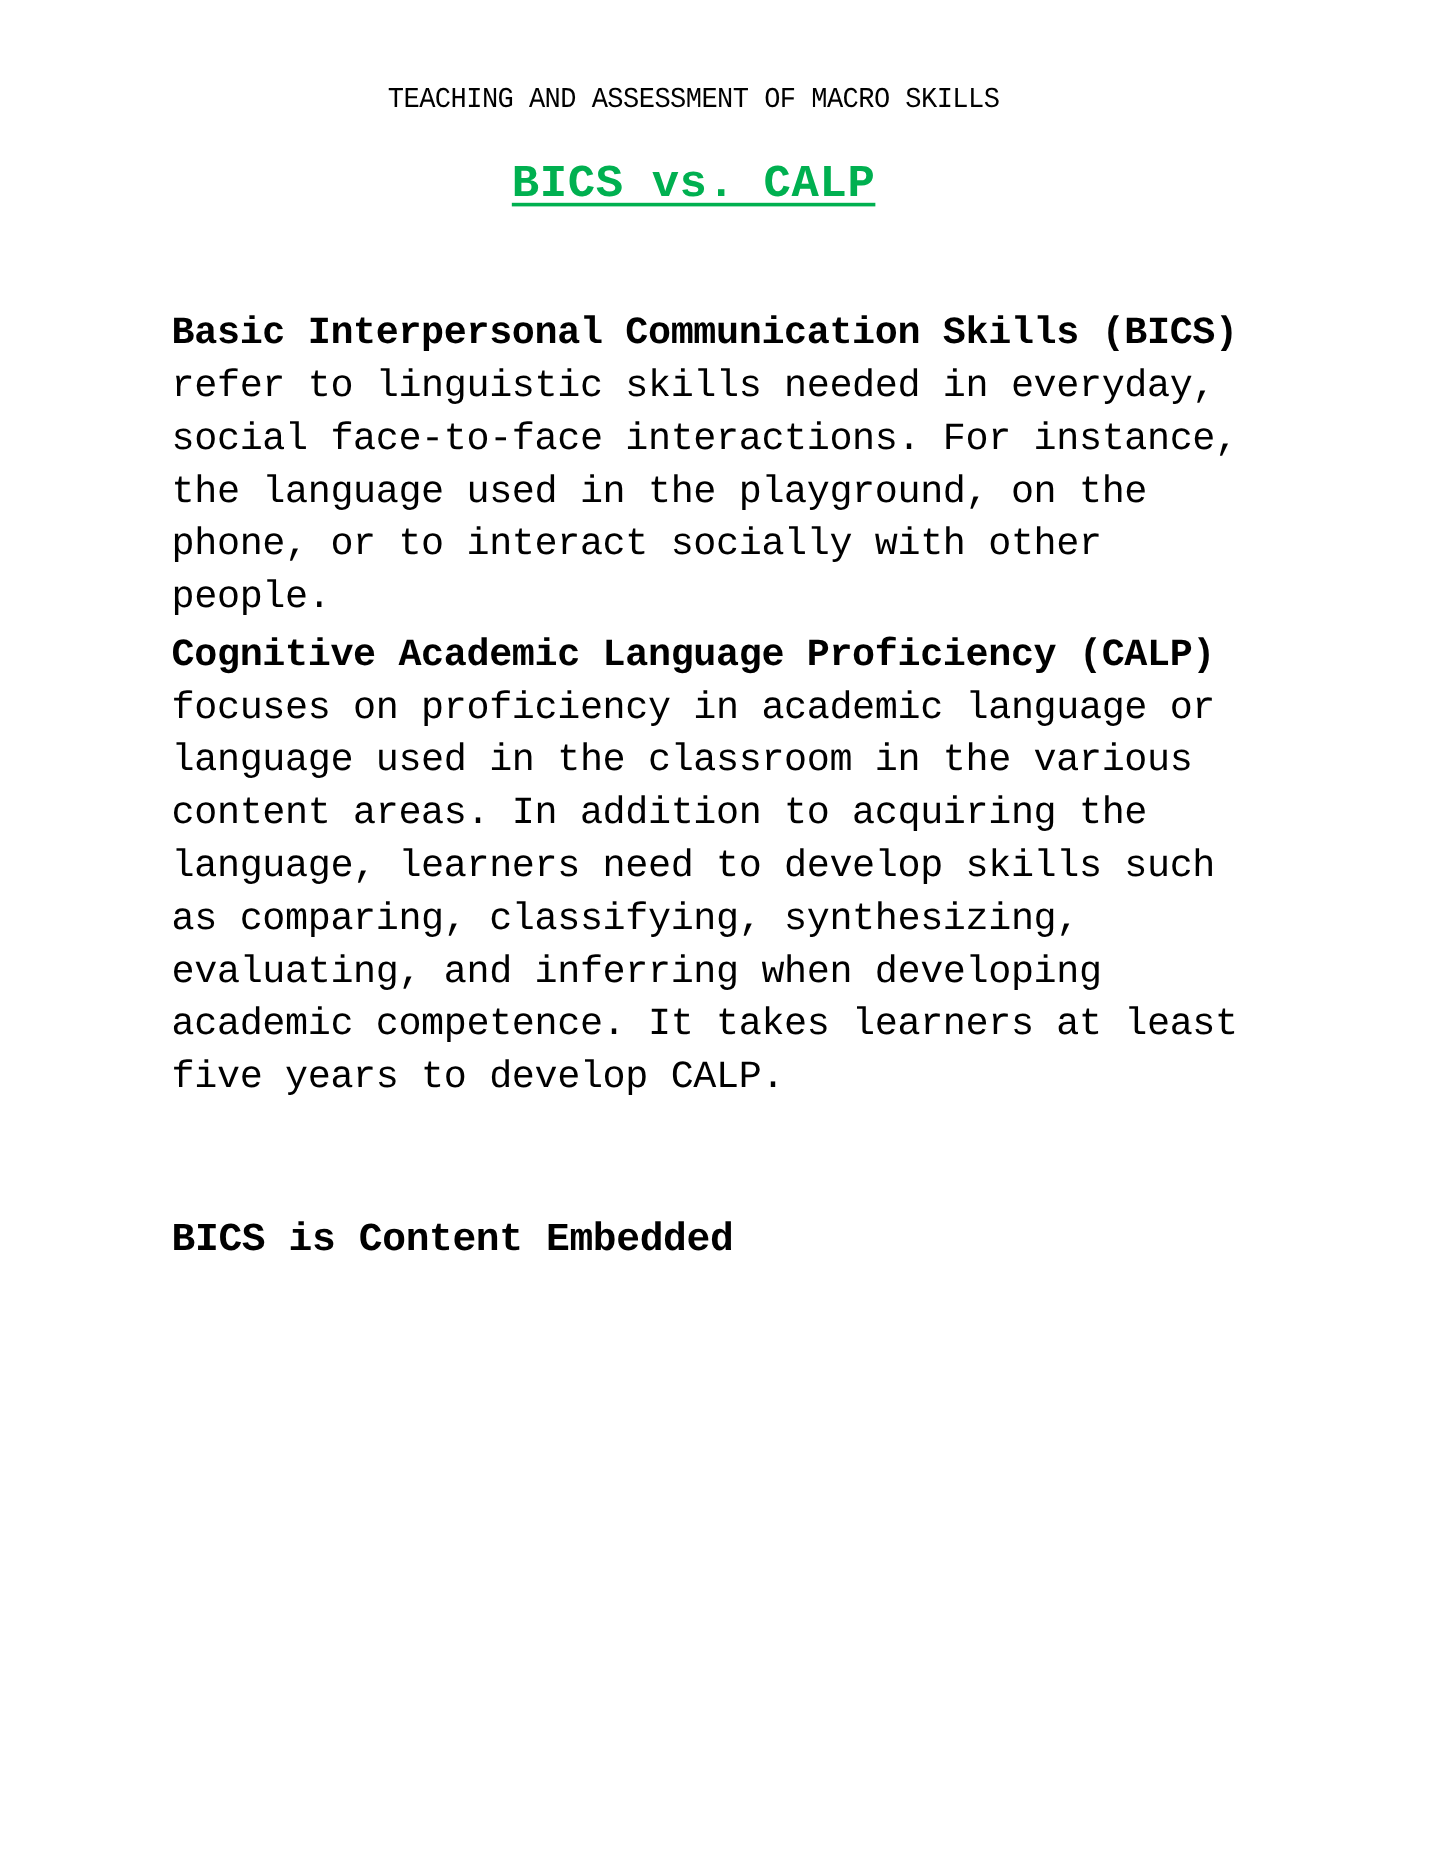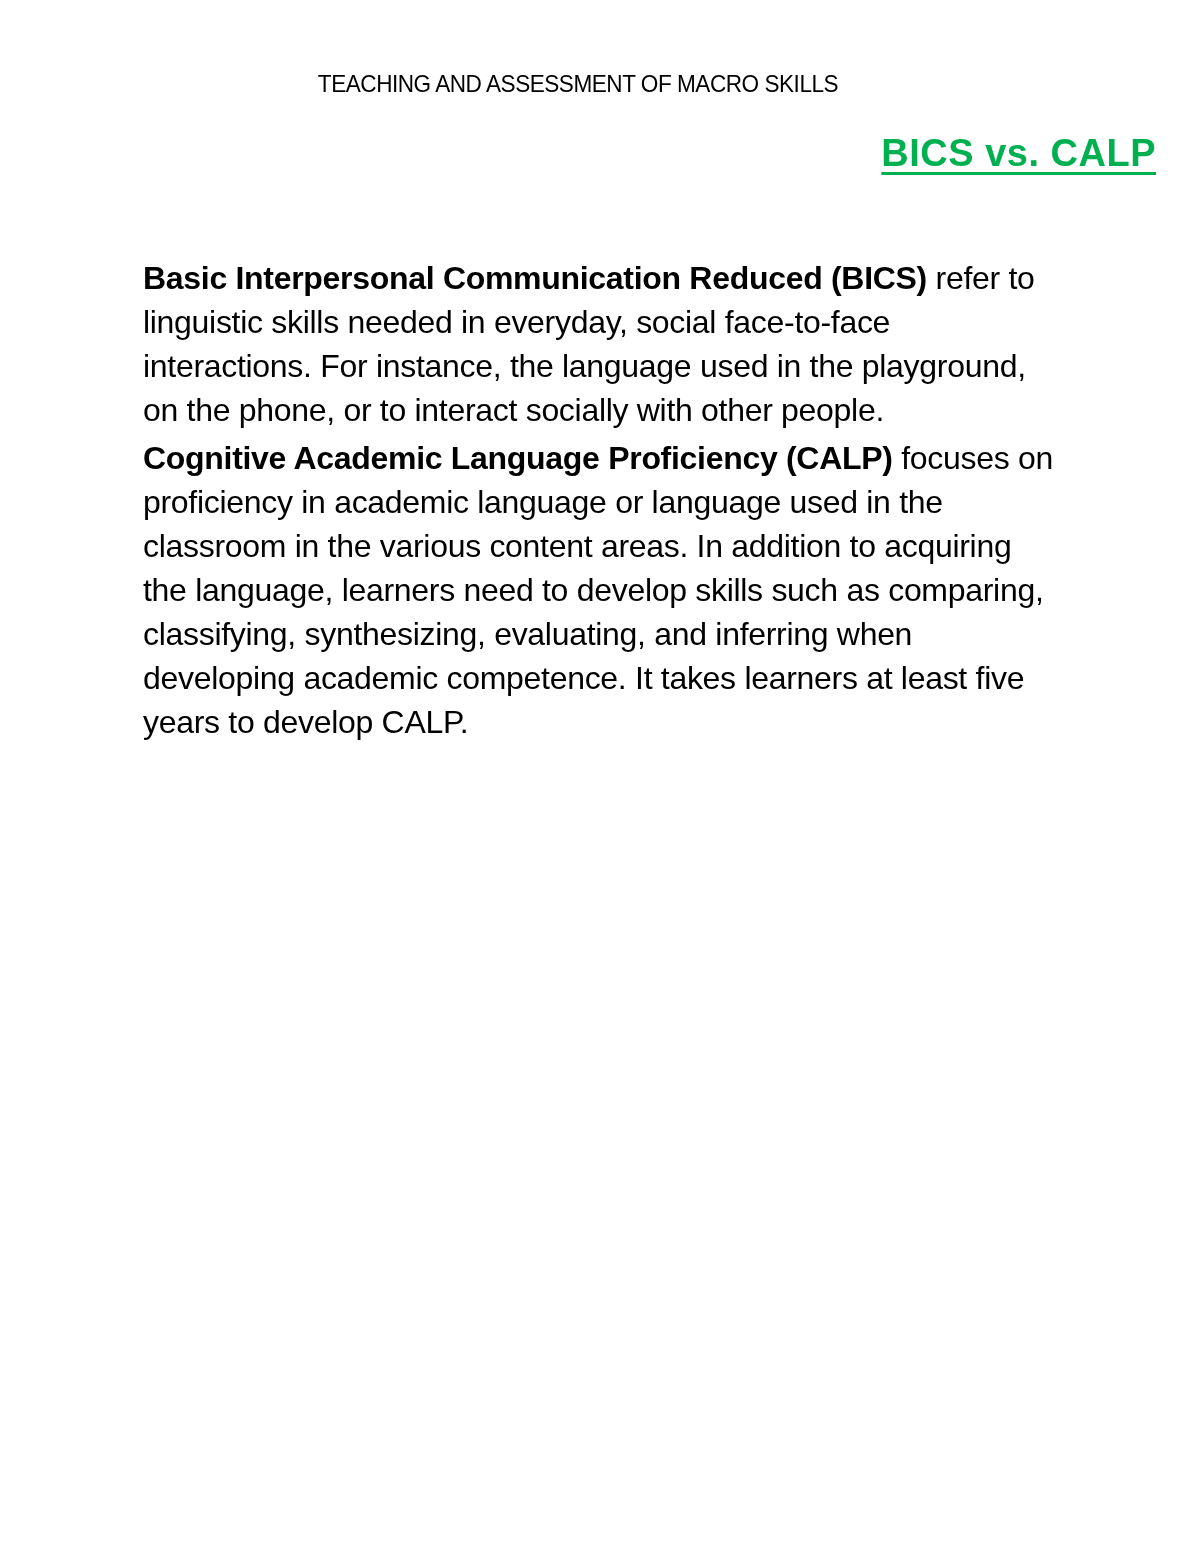--- a/index.html
+++ b/index.html
@@ -6,40 +6,40 @@
     margin: 0;
     padding: 0;
     background: #ffffff;
   }
   .page {
     position: relative;
     width: 1156px;
     height: 1553px;
     background: #ffffff;
     overflow: hidden;
-    font-family: Liberation Sans, sans-serif;
+    font-family: Liberation Mono, monospace;
     color: #000000;
   }
   .doc-header {
     position: absolute;
     top: 70px;
     left: 0;
     width: 100%;
     text-align: center;
     font-size: 24px;
     letter-spacing: -0.5px;
     color: #000000;
     transform: scaleX(0.94);
   }
   .doc-title {
     position: absolute;
     top: 132px;
     left: 0;
     width: 100%;
-    text-align: right;
+    text-align: center;
     font-size: 38px;
     font-weight: bold;
     color: #00B050;
     text-decoration: underline;
     text-decoration-thickness: 3px;
     text-underline-offset: 6px;
     letter-spacing: 0.5px;
   }
   .content {
     position: absolute;
@@ -78,22 +78,23 @@
 <body>
 
 <div class="page">
 
   <div class="doc-header">TEACHING AND ASSESSMENT OF MACRO SKILLS</div>
 
   <div class="doc-title">BICS vs. CALP</div>
 
   <div class="content">
 
-    <p class="para"><strong>Basic Interpersonal Communication Reduced (BICS)</strong><span> refer to linguistic skills needed in everyday, social face-to-face interactions. For instance, the language used in the playground, on the phone, or to interact socially with other people.</span></p>
+    <p class="para"><strong>Basic Interpersonal Communication Skills (BICS)</strong><span> refer to linguistic skills needed in everyday, social face-to-face interactions. For instance, the language used in the playground, on the phone, or to interact socially with other people.</span></p>
 
     <p class="para para-gap"><strong>Cognitive Academic Language Proficiency (CALP)</strong><span> focuses on proficiency in academic language or language used in the classroom in the various content areas. In addition to acquiring the language, learners need to develop skills such as comparing, classifying, synthesizing, evaluating, and inferring when developing academic competence. It takes learners at least five years to develop CALP.</span></p>
 
+    <h2 class="section-heading sh-bics">BICS is Content Embedded</h2>
 
 
 
   </div>
 
 </div>
 
 </body></html>

